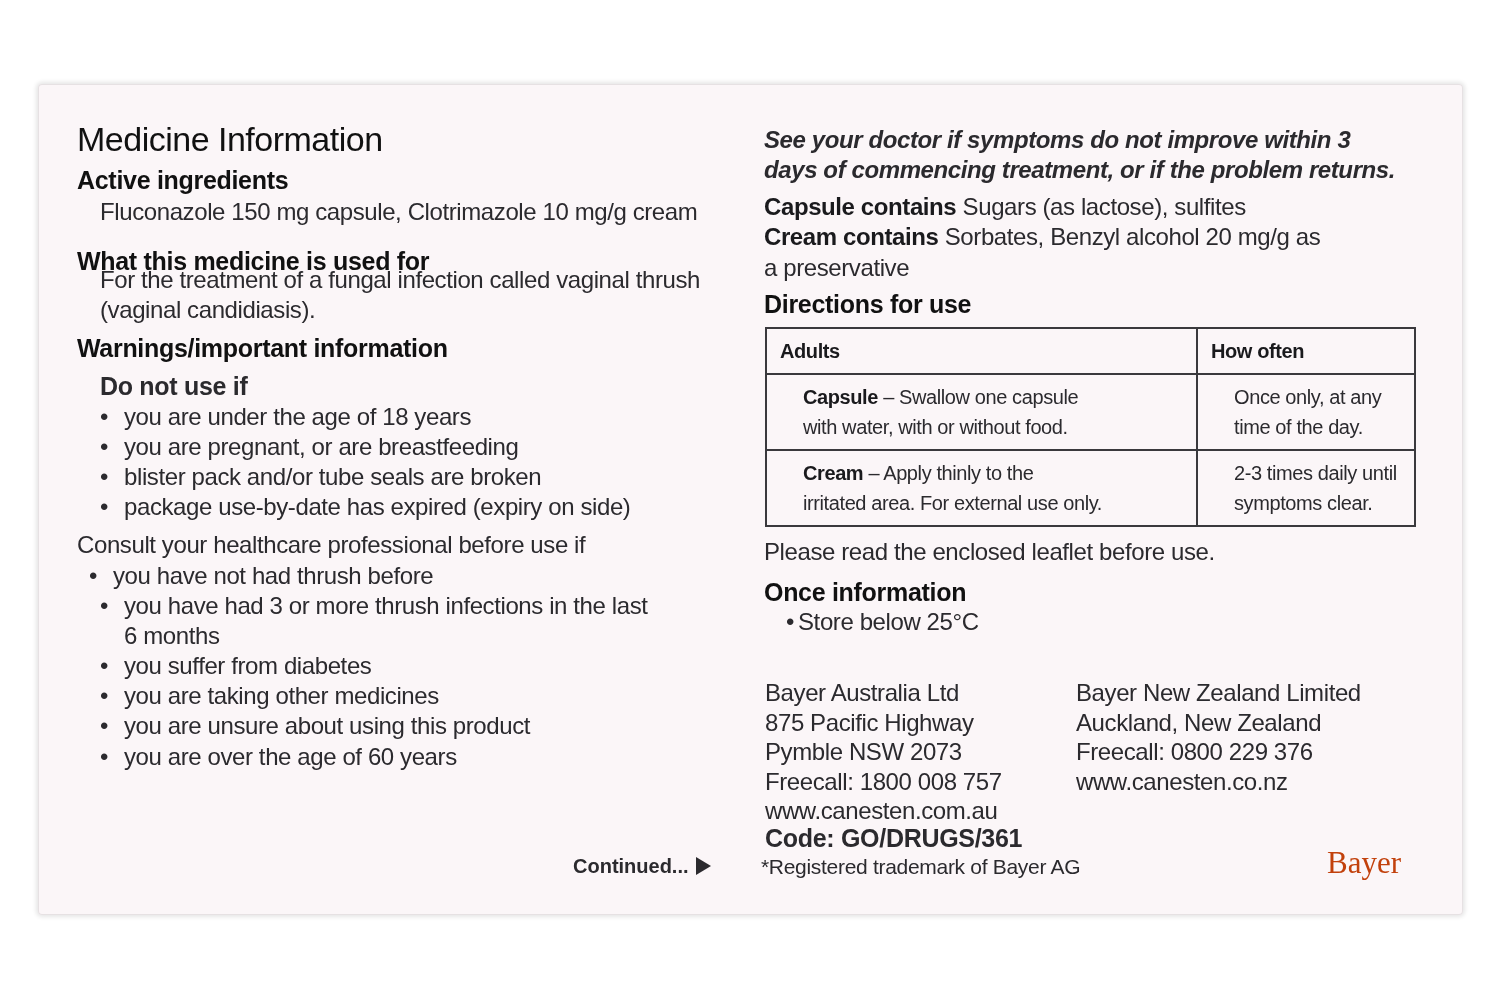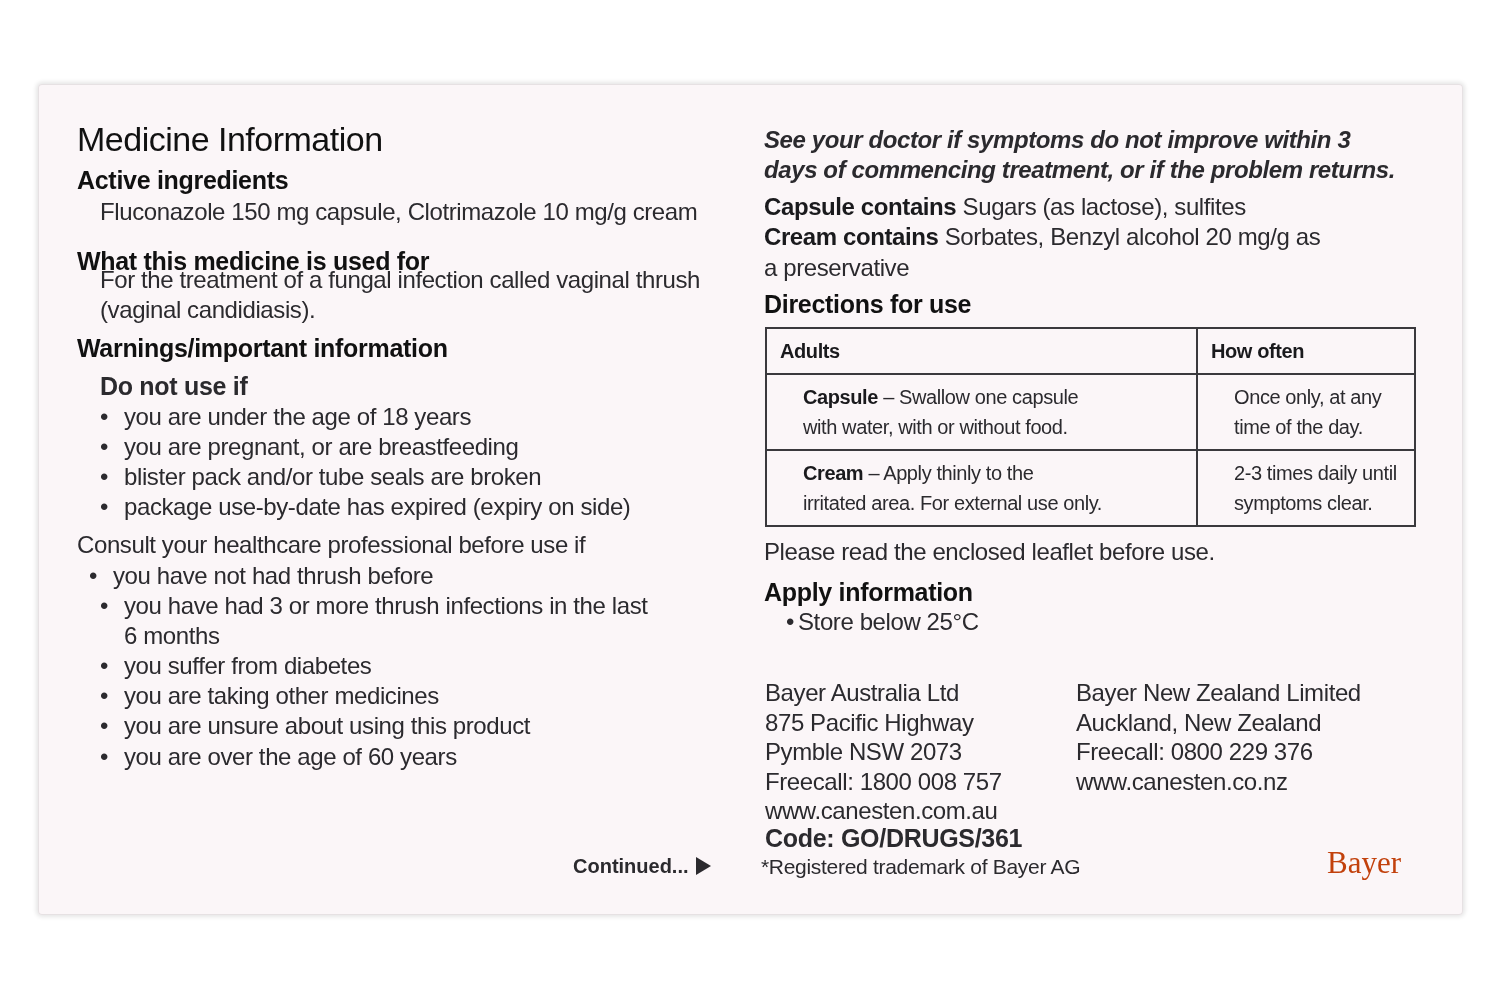--- a/index.html
+++ b/index.html
@@ -95,21 +95,21 @@
     <td>
       <span>2-3 times daily until</span><br>
       <span>symptoms clear.</span>
     </td>
   </tr>
 </tbody>
   </table>
 
 <div class="abs txt" style="left:764px;top:538px;">Please read the enclosed leaflet before use.</div>
 
-<div class="abs h2" style="left:764px;top:578px;">Apply information</div>
+<div class="abs h2" style="left:764px;top:578px;">Once information</div>
 <div class="abs bul" style="left:786px;top:608px;"><span style="margin-right:4px;">•</span><span>Store below 25°C</span></div>
 
 <div class="abs txt" style="left:765px;top:678px;line-height:29.5px;">
   <div>Bayer Australia Ltd</div>
   <div>875 Pacific Highway</div>
   <div>Pymble NSW 2073</div>
   <div>Freecall: 1800 008 757</div>
   <div>www.canesten.com.au</div>
 </div>
 

